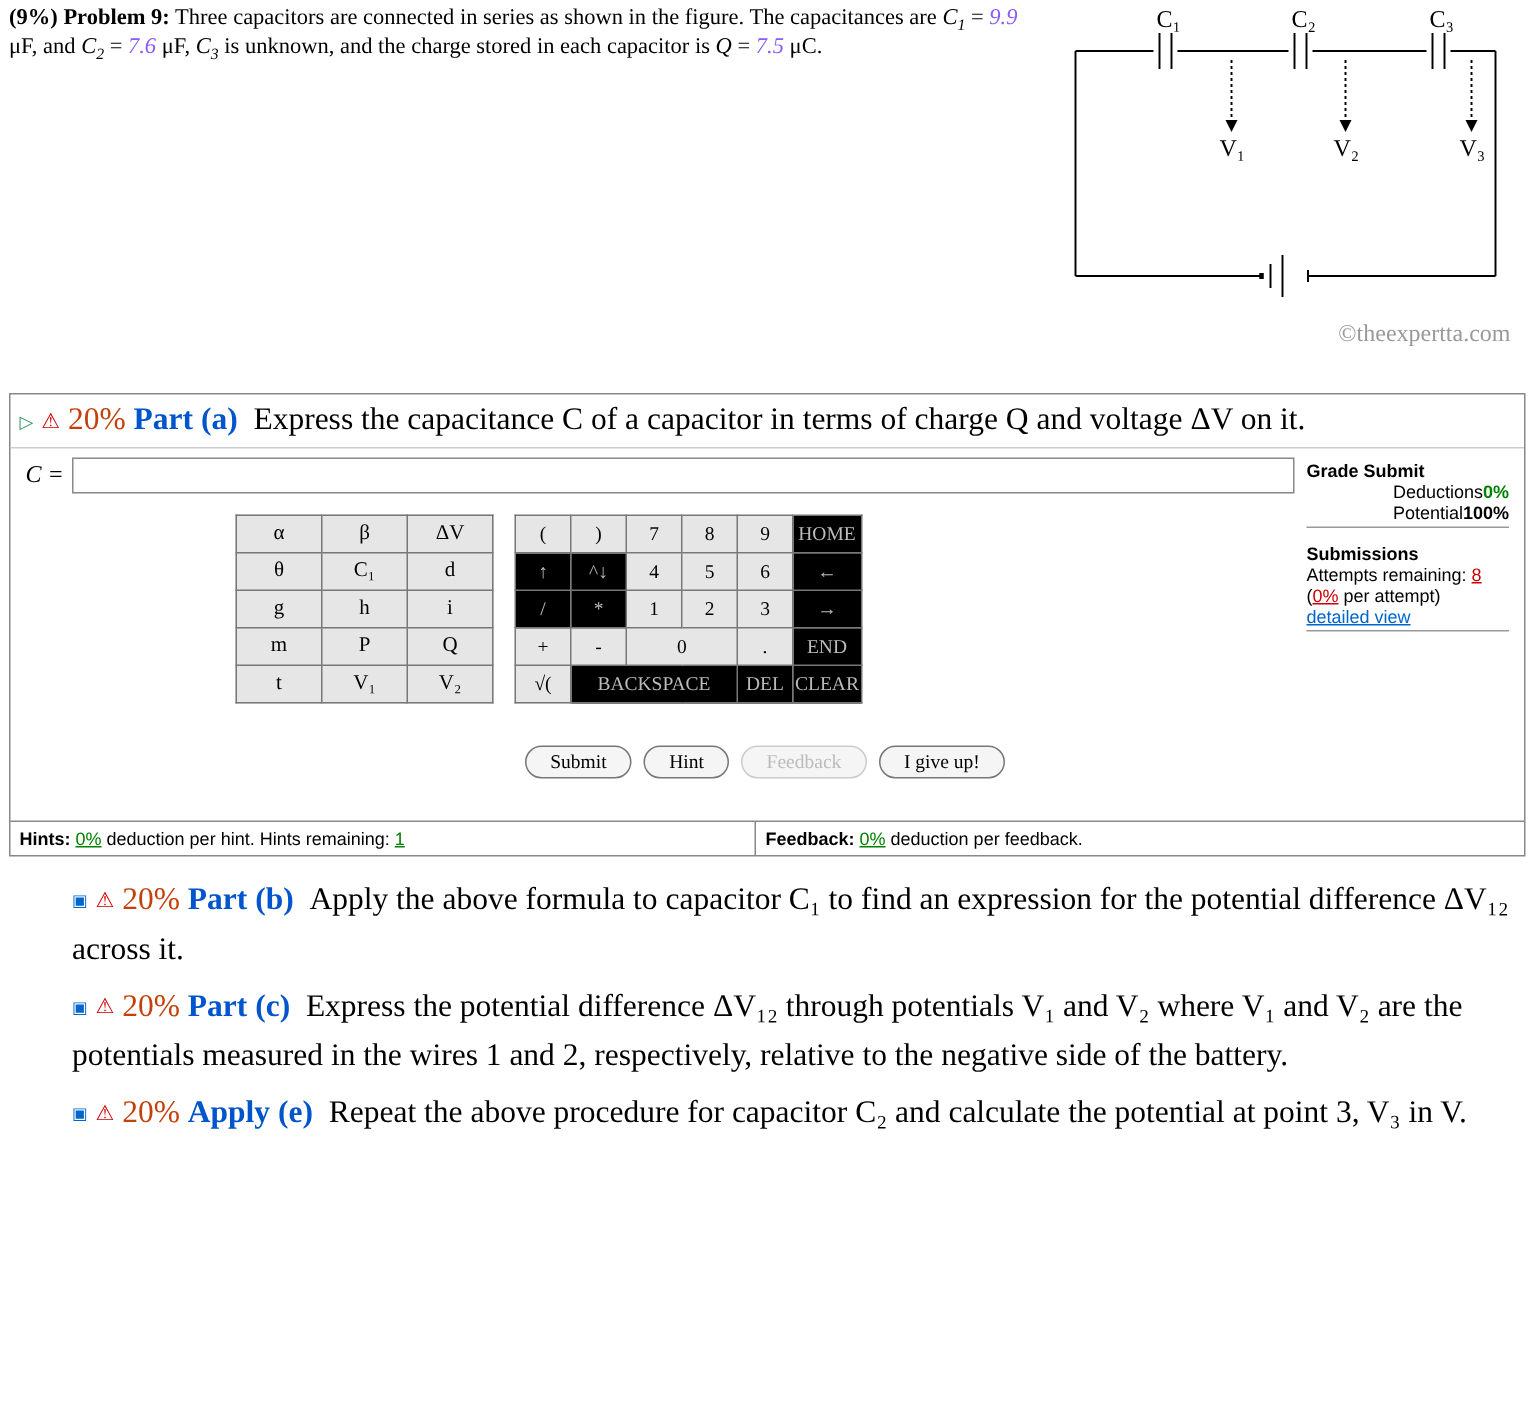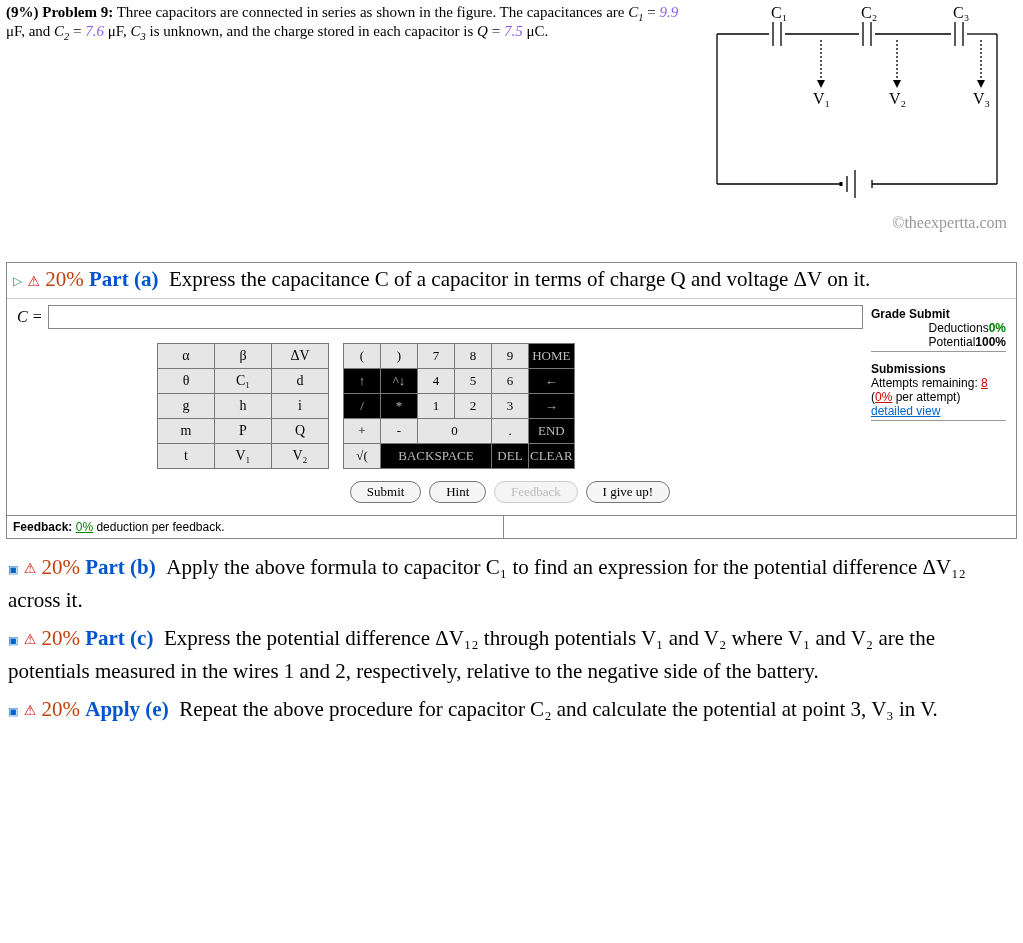--- a/index.html
+++ b/index.html
@@ -111,21 +111,21 @@
   .action-row {
     text-align: center;
     margin-top: 12px;
   }
   .pill {
     display: inline-block;
     border: 1px solid #777;
     border-radius: 12px;
     padding: 2px 16px;
     font-size: 13px;
-    margin: 0 2px;
+    margin: 16px 2px;
     background: #f5f5f5;
     cursor: pointer;
     font-family: "Times New Roman", serif;
   }
   .pill.dim { color:#bbb; border-color:#ccc; }
 
   .right-col .hdr { font-weight: bold; margin-top:2px;}
   .right-col .line { display:flex; justify-content:flex-end; }
   .right-col .green { color:#008000; font-weight:bold; }
   .right-col .redu { color:#c00; text-decoration: underline;}
@@ -140,21 +140,21 @@
   }
   .hints-bar > div { padding:4px 6px; }
   .hints-bar > div:first-child { width:48%; border-right:1px solid #888;}
   .hints-bar .ulink { color:#008000; text-decoration:underline; }
 
   .other-parts {
     font-size: 21px;
     padding: 6px 2px;
     line-height: 1.55;
   }
-  .other-parts .row { margin-top: 6px;}
+  .other-parts .row { margin-top: 6px; margin-left: 40px;}
   .tri-closed { display:inline-block; font-size:11px; color:#06c; vertical-align: middle;}
 </style>
 </head>
 <body>
 
 <div class="top">
   <div class="problem-text">
     <span class="prefix">(9%)</span>
     <span class="prefix">Problem 9:</span>
     <span>Three capacitors are connected in series as shown in the figure. The capacitances are </span><span class="ital">C</span><span class="ital sub">1</span><span> = </span><span class="ital red">9.9</span><span> μF, and </span><span class="ital">C</span><span class="ital sub">2</span><span> = </span><span class="ital red">7.6</span><span> μF, </span><span class="ital">C</span><span class="ital sub">3</span><span> is unknown, and the charge stored in each capacitor is </span><span class="ital">Q</span><span> = </span><span class="ital red">7.5</span><span> μC.</span>
@@ -312,20 +312,26 @@
       <div class="hdr" style="margin-top:10px">Submissions</div>
       <div><span>Attempts remaining:</span> <span class="redu">8</span></div>
       <div>(<span class="redu">0%</span> <span>per attempt)</span></div>
       <div><span class="blue">detailed view</span></div>
       <hr>
     </div>
   </div>
 
   <div class="hints-bar">
     <div>
+      <b>Hints:</b>
+      <span class="ulink">0%</span>
+      <span> deduction per hint. Hints remaining: </span>
+      <span class="ulink">1</span>
+    </div>
+    <div>
       <b>Feedback:</b>
       <span class="ulink">0%</span>
       <span> deduction per feedback.</span>
     </div>
   </div>
 </div>
 
 <div class="other-parts">
   <div class="row">
     <span class="tri-closed">▣</span>

